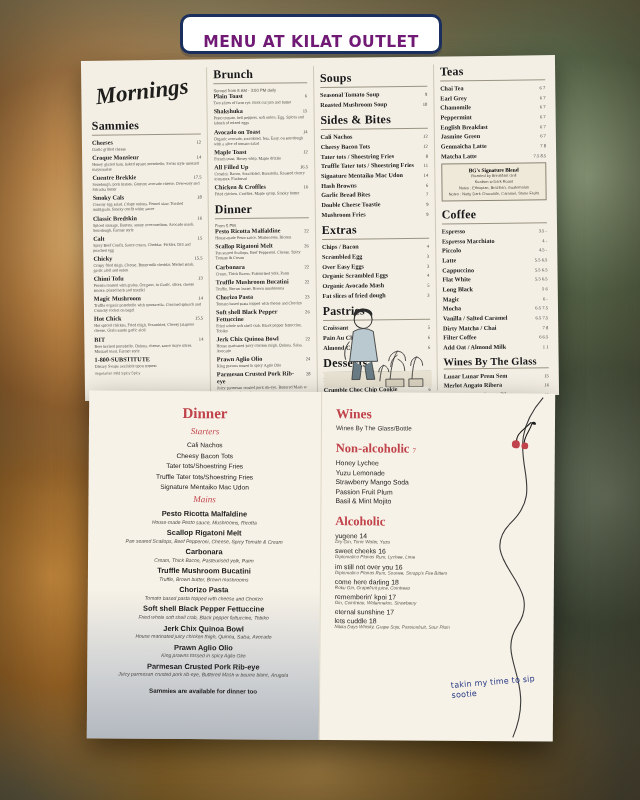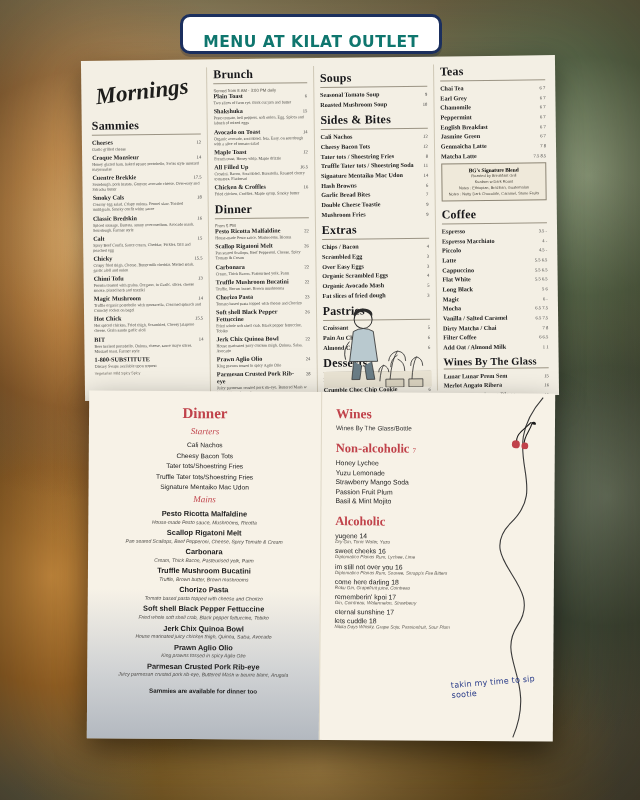--- a/index.html
+++ b/index.html
@@ -36,21 +36,21 @@
   
   .title-badge{
     position:absolute; left:180px; top:14px; width:262px; height:40px;
     background:#fff; border:3px solid #1b2f5e; border-radius:10px;
     display:flex; align-items:center; justify-content:center;
     box-shadow:0 3px 0 rgba(20,30,60,.25);
     z-index:40;
   }
   .title-badge span{
     font-family:"DejaVu Sans", sans-serif;
-    font-weight:bold; font-size:15.5px; letter-spacing:.5px; color:#0f766e;margin-top:16px;
+    font-weight:bold; font-size:15.5px; letter-spacing:.5px; color:#701a75;margin-top:16px;
   }
 
   
   .sheet-top{
     position:absolute; left:83px; top:58px; width:474px; height:340px;
     background:#f3efe4;
     transform: rotate(-0.7deg);
     box-shadow: 0 10px 26px rgba(0,0,0,.45);
     padding:8px 10px 6px 10px;
     z-index:20;
@@ -397,21 +397,21 @@
             </div>
           </div>
           <div class="item">
             <div class="it-row">
               <div class="it-name">Tater tots / Shoestring Fries</div>
               <div class="it-price">8</div>
             </div>
           </div>
           <div class="item">
             <div class="it-row">
-              <div class="it-name">Truffle Tater tots / Shoestring Soda</div>
+              <div class="it-name">Truffle Tater tots / Shoestring Fries</div>
               <div class="it-price">11</div>
             </div>
           </div>
           <div class="item">
             <div class="it-row">
               <div class="it-name">Signature Mentaiko Mac Udon</div>
               <div class="it-price">14</div>
             </div>
           </div>
           <div class="item">

